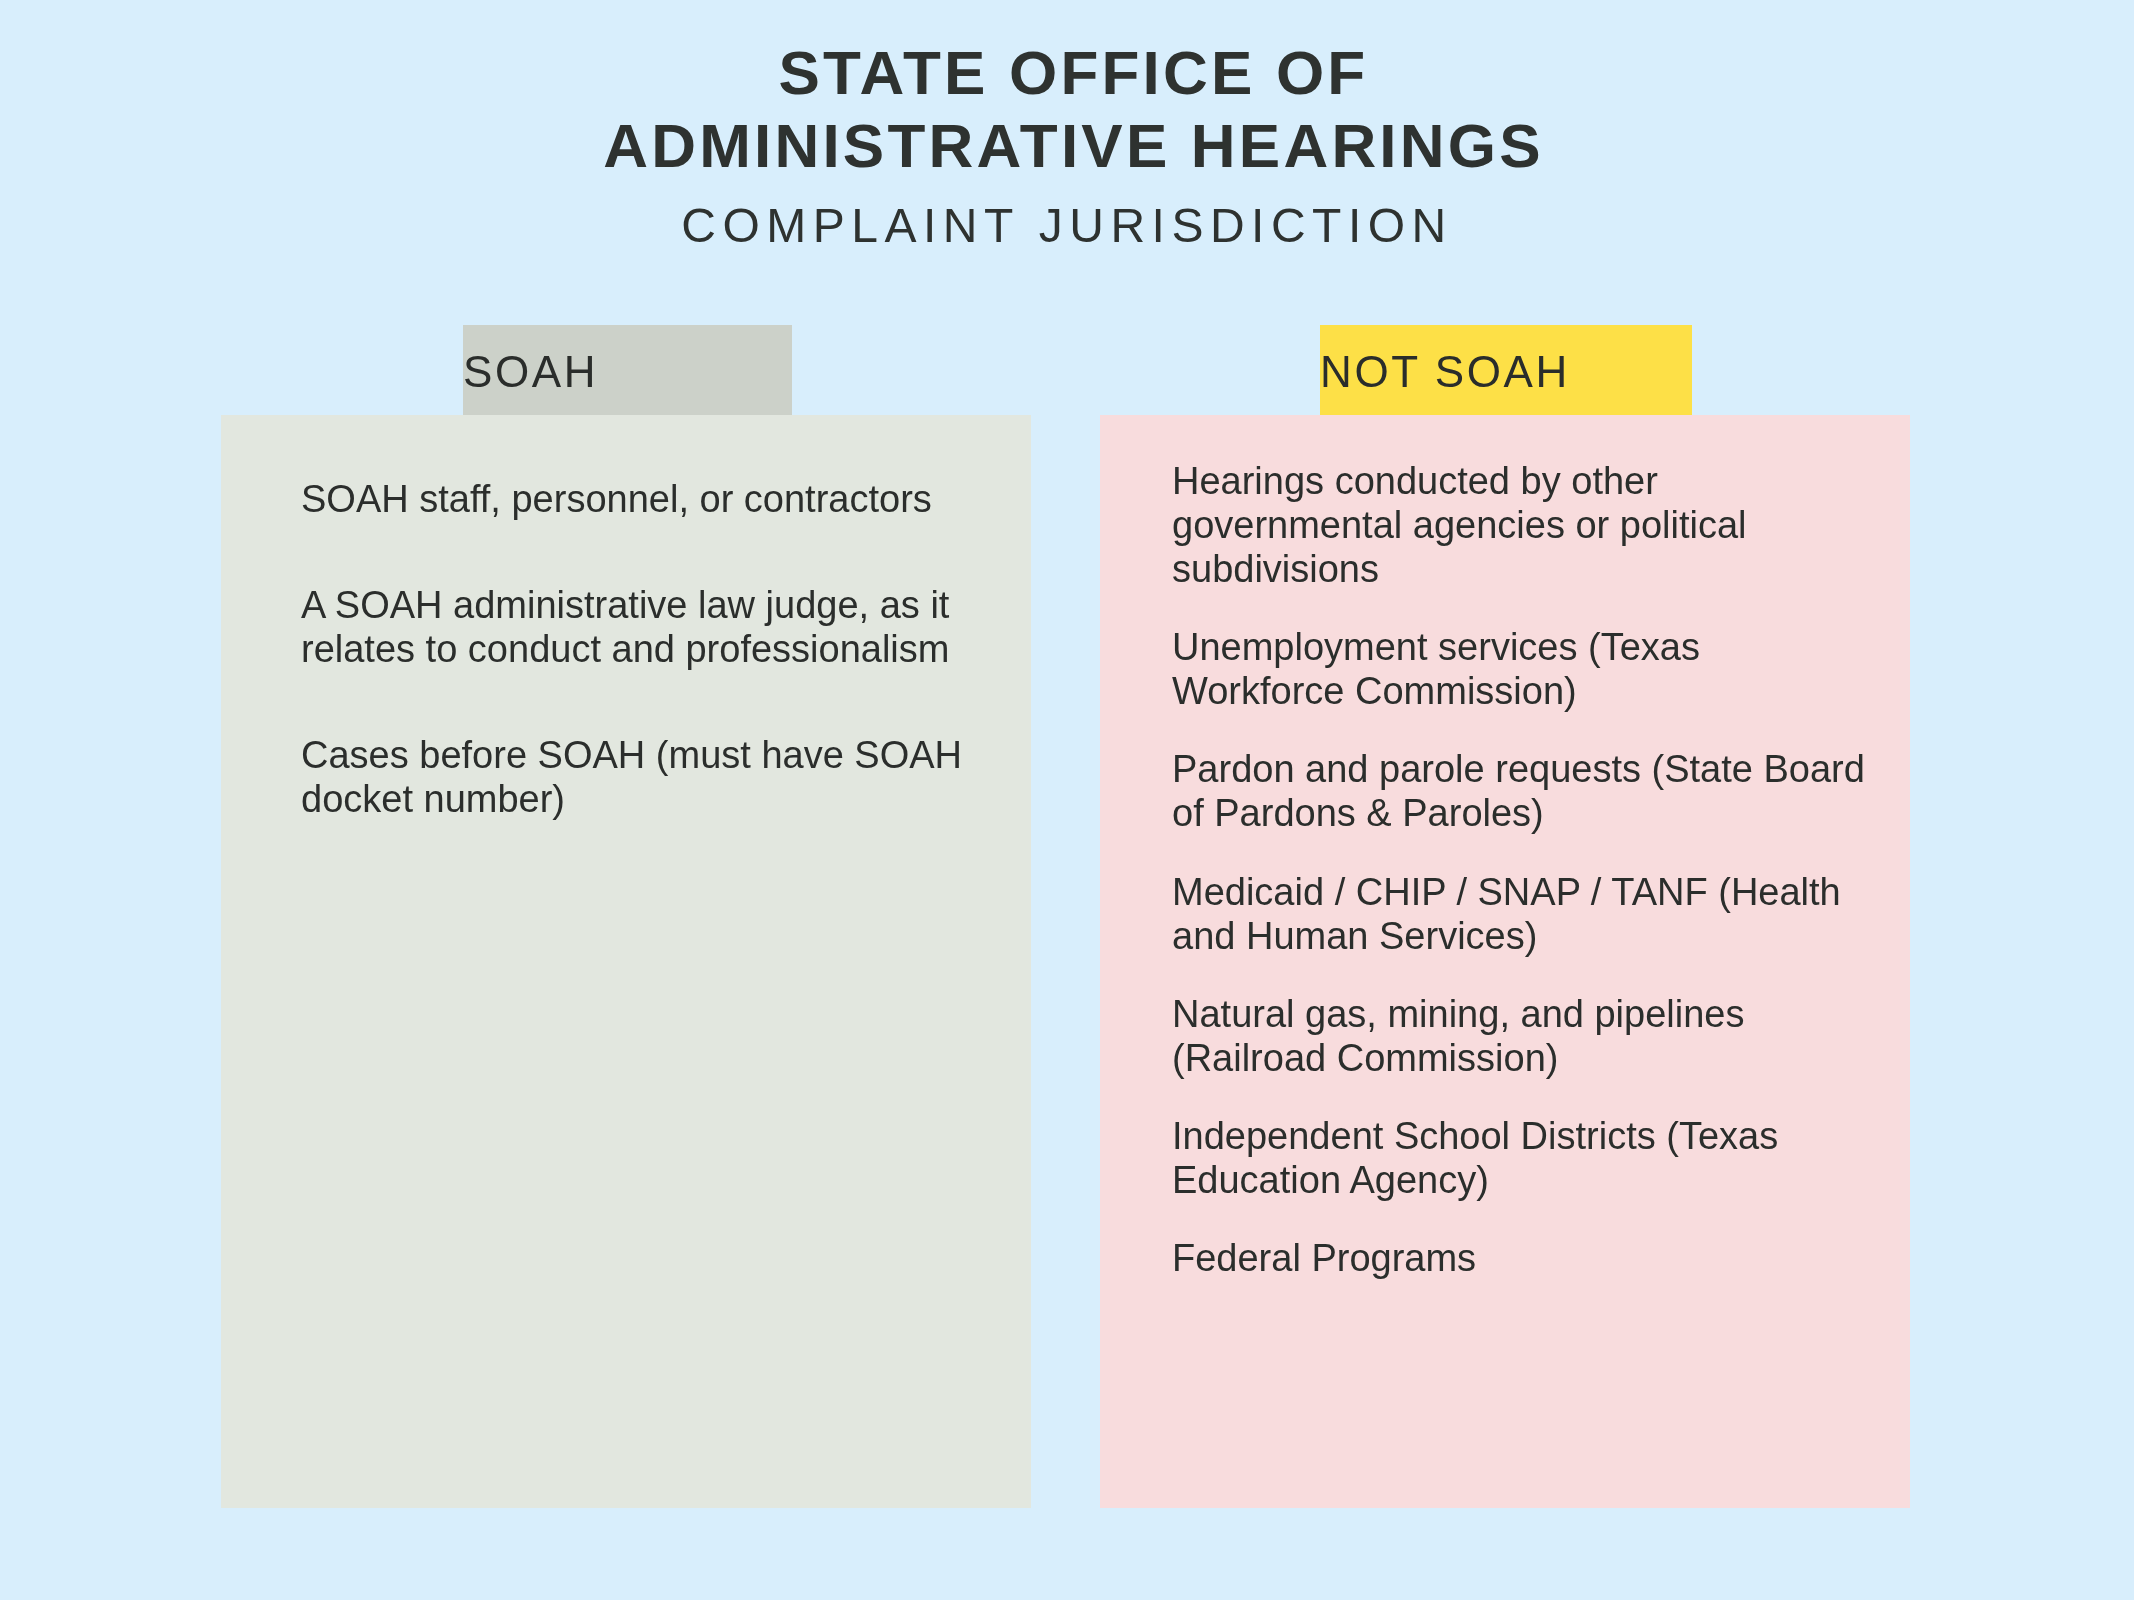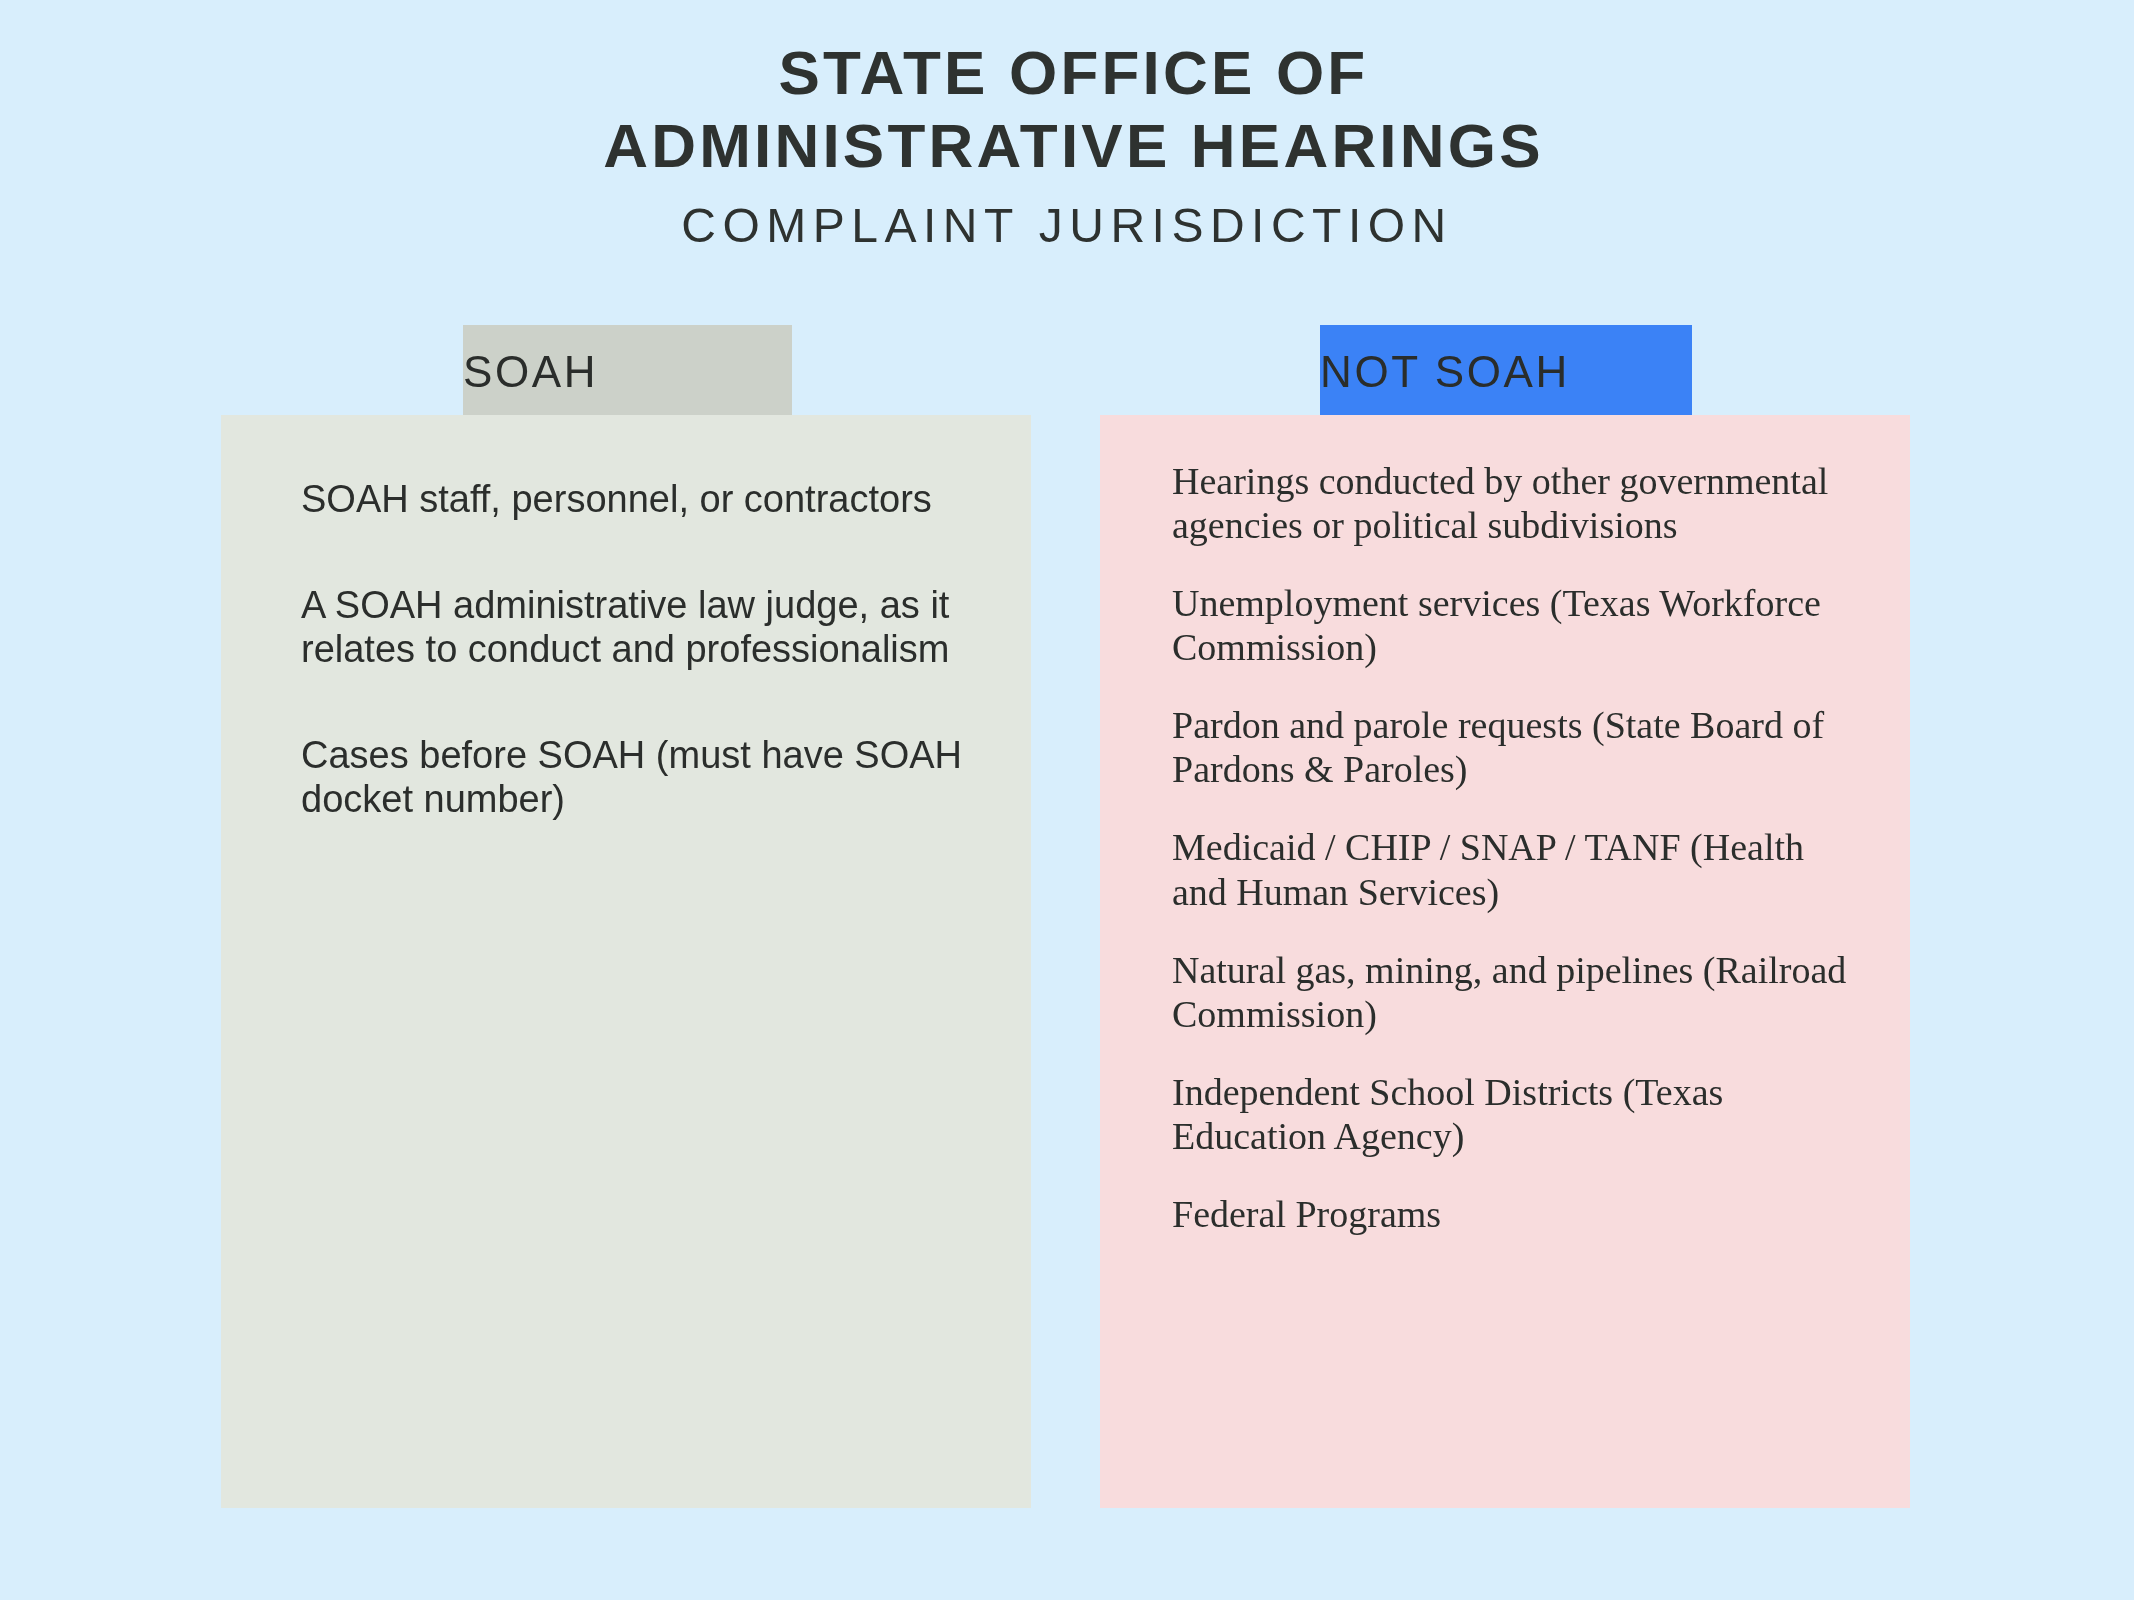--- a/index.html
+++ b/index.html
@@ -62,21 +62,21 @@
     top: 325px;
     width: 329px;
     height: 93px;
     background: #ccd1c9;
   }
   .tab-not-soah {
     left: 1320px;
     top: 325px;
     width: 372px;
     height: 93px;
-    background: #3b82f6;
+    background: #fde047;
   }
 
   
   .panel {
     position: absolute;
     box-sizing: border-box;
   }
   .panel-soah {
     left: 221px;
     top: 415px;
@@ -101,21 +101,20 @@
     line-height: 1.16;
   }
   .panel-soah .item {
     margin-bottom: 62px;
   }
   .panel-soah .item:last-child {
     margin-bottom: 0;
   }
   .panel-not-soah .item {
     margin-bottom: 34px;
-    font-family: Liberation Serif, serif;
   }
   .panel-not-soah .item:last-child {
     margin-bottom: 0;
   }
 </style>
 </head>
 <body>
 
 <div class="header">
   <div class="title-line">STATE OFFICE OF</div>

